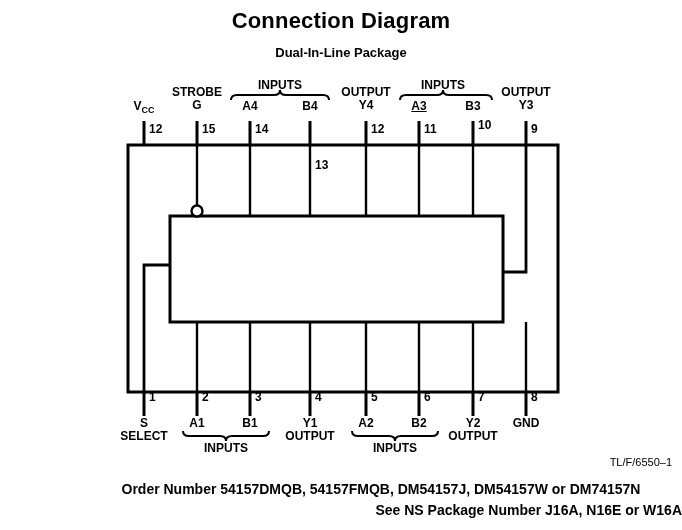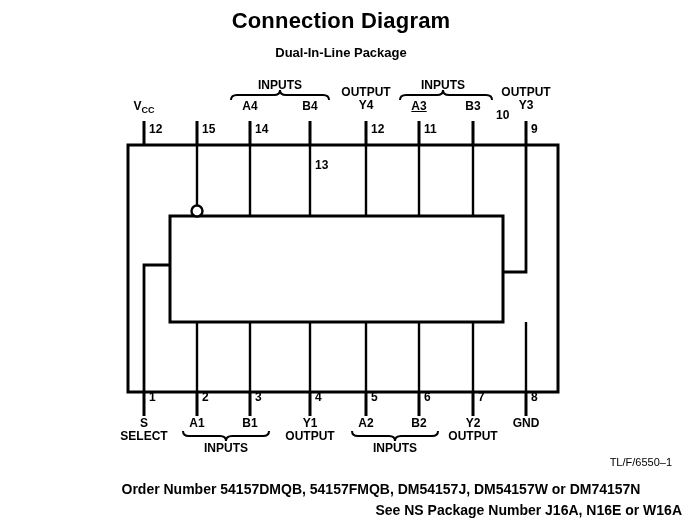--- a/index.html
+++ b/index.html
@@ -186,20 +186,24 @@
                Q 226 436 232 436 L 263 436 Q 269 436 269 431"></path>
       <path stroke-width="2" d="M 352 431 Q 352 436 358 436 L 389 436 Q 395 436 395 441
                Q 395 436 401 436 L 432 436 Q 438 436 438 431"></path>
     </g>
   </svg>
 
   <div class="pin-label" style="left:114px; top:100px; width:60px;">
     <span class="l2"><span>V</span><span class="sub">CC</span></span>
   </div>
 
+  <div class="pin-label" style="left:157px; top:86px; width:80px;">
+    <span class="l1">STROBE</span>
+    <span class="l2">G</span>
+  </div>
 
   <div class="pin-label" style="left:228px; top:100px; width:44px;">
     <span class="l2">A4</span>
   </div>
 
   <div class="pin-label" style="left:288px; top:100px; width:44px;">
     <span class="l2">B4</span>
   </div>
 
   <div class="pin-label" style="left:330px; top:86px; width:72px;">
@@ -222,21 +226,21 @@
 
   <div class="grp-label" style="left:250px; top:78px; width:60px;">INPUTS</div>
   <div class="grp-label" style="left:413px; top:78px; width:60px;">INPUTS</div>
 
   <div class="pin-num" style="left:149px; top:122px;">12</div>
   <div class="pin-num" style="left:202px; top:122px;">15</div>
   <div class="pin-num" style="left:255px; top:122px;">14</div>
   <div class="pin-num" style="left:315px; top:122px;margin-top:36px;">13</div>
   <div class="pin-num" style="left:371px; top:122px;">12</div>
   <div class="pin-num" style="left:424px; top:122px;">11</div>
-  <div class="pin-num" style="left:478px; top:108px;margin-left:18px;">10</div>
+  <div class="pin-num" style="left:478px; top:118px;">10</div>
   <div class="pin-num" style="left:531px; top:122px;">9</div>
 
   <div class="pin-num" style="left:149px; top:390px;">1</div>
   <div class="pin-num" style="left:202px; top:390px;">2</div>
   <div class="pin-num" style="left:255px; top:390px;">3</div>
   <div class="pin-num" style="left:315px; top:390px;">4</div>
   <div class="pin-num" style="left:371px; top:390px;">5</div>
   <div class="pin-num" style="left:424px; top:390px;">6</div>
   <div class="pin-num" style="left:478px; top:390px;">7</div>
   <div class="pin-num" style="left:531px; top:390px;">8</div>

